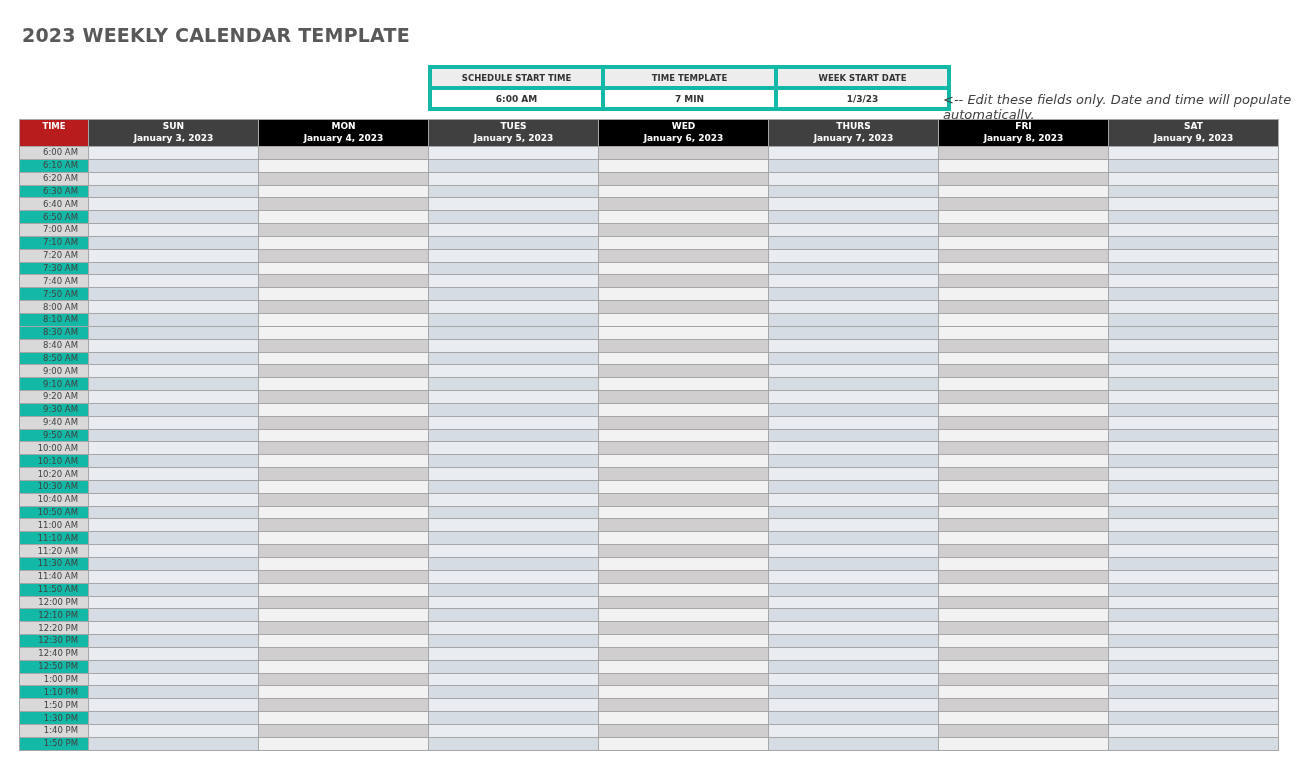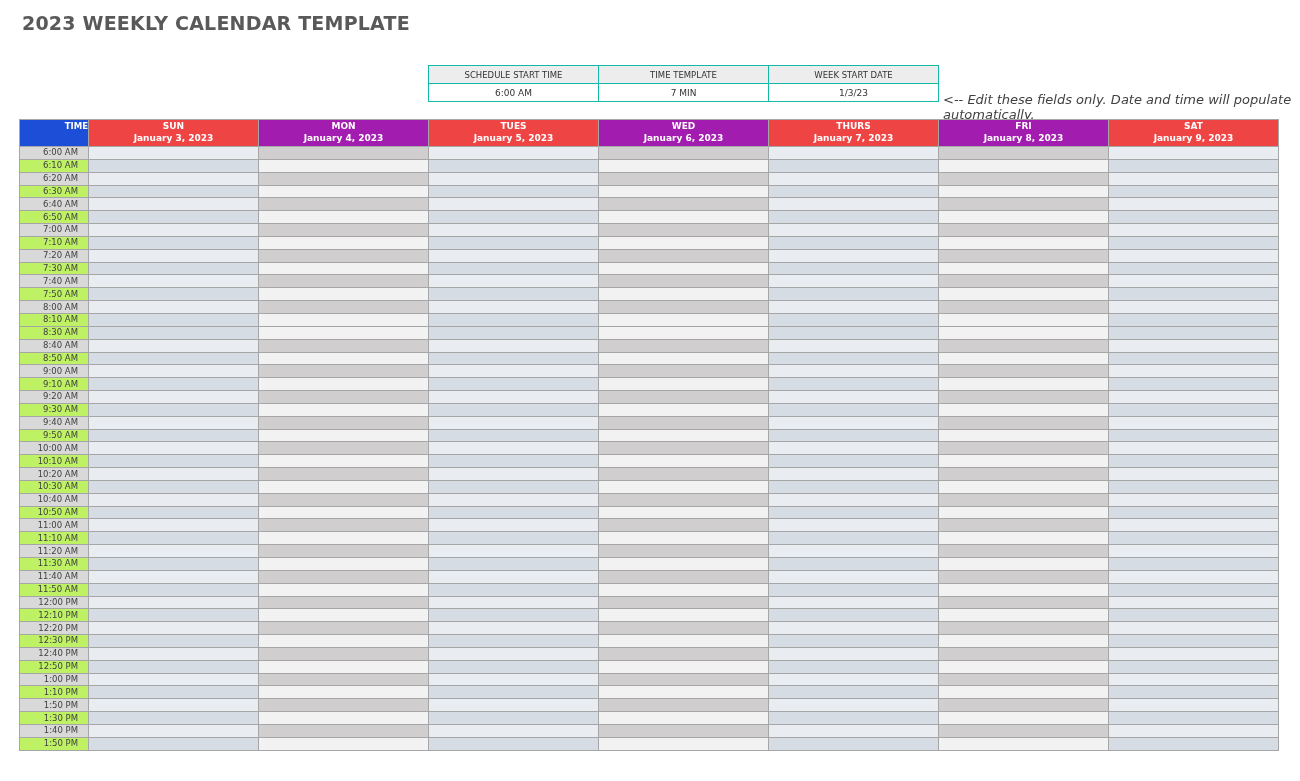--- a/index.html
+++ b/index.html
@@ -1,36 +1,36 @@
 <!DOCTYPE html>
 <html><head>
 <meta charset="utf-8">
 <style>
   html, body { margin: 0; padding: 0; background: #ffffff; }
   body { width: 1300px; height: 781px; position: relative; overflow: hidden;
          font-family: "DejaVu Sans", sans-serif; color: #404040; }
-  .title { position: absolute; left: 22px; top: 12px; font-size: 19px; font-weight: bold;
+  .title { position: absolute; left: 22px; top: 24px; font-size: 19px; font-weight: bold;
            color: #595959; letter-spacing: 0.2px; }
   .settings { position: absolute; left: 428px; top: 65px; border-collapse: collapse; }
-  .settings td { border: 1px solid #14b8a6; width: 169px; height: 17px; text-align: center;
-                 font-size: 8.5px; font-weight: normal; color: #333; padding: 0; margin-top: 8px; }
+  .settings td { border: 4px solid #14b8a6; width: 169px; height: 17px; text-align: center;
+                 font-size: 8.5px; font-weight: bold; color: #333; padding: 0; margin-top: 8px; }
   .settings tr.hdr td { background: #ededed; }
   .settings tr.val td { background: #ffffff; font-size: 9px; }
   .note { position: absolute; left: 943px; top: 92px; font-size: 13px; font-style: italic; color: #404040; }
   .cal { position: absolute; left: 19px; top: 119px; border-collapse: collapse; table-layout: fixed; }
   .cal th { height: 26px; padding: 0; color: #ffffff; font-size: 8.5px; font-weight: bold;
             text-align: center; line-height: 12px; border: 1px solid #a6a6a6; vertical-align: top; }
   .cal th .d { display: block; font-size: 9px; }
-  .cal th.time-h { width: 68px; background: #1d4ed8; text-align: right; }
-  .cal th.dark { background: #ef4444; width: 169px; }
-  .cal th.gray { background: #a21caf; width: 169px; }
+  .cal th.time-h { width: 68px; background: #b91c1c; }
+  .cal th.dark { background: #404040; width: 169px; }
+  .cal th.gray { background: #000000; width: 169px; }
   .cal td { height: 11.85px; padding: 0; border: 1px solid #a6a6a6; font-size: 8.5px; line-height: 11px; }
   .cal td.time { text-align: right; padding-right: 10px; color: #404040; }
   .cal tr.odd td.time { background: #d9d9d9; }
-  .cal tr.even td.time { background: #bef264; }
+  .cal tr.even td.time { background: #14b8a6; }
   .cal tr.odd td.c-dark { background: #e9edf2; }
   .cal tr.even td.c-dark { background: #d6dce4; }
   .cal tr.odd td.c-gray { background: #d0cece; }
   .cal tr.even td.c-gray { background: #f2f2f2; }
 </style>
 </head>
 <body>
 
 <div class="title">2023 WEEKLY CALENDAR TEMPLATE</div>
 

